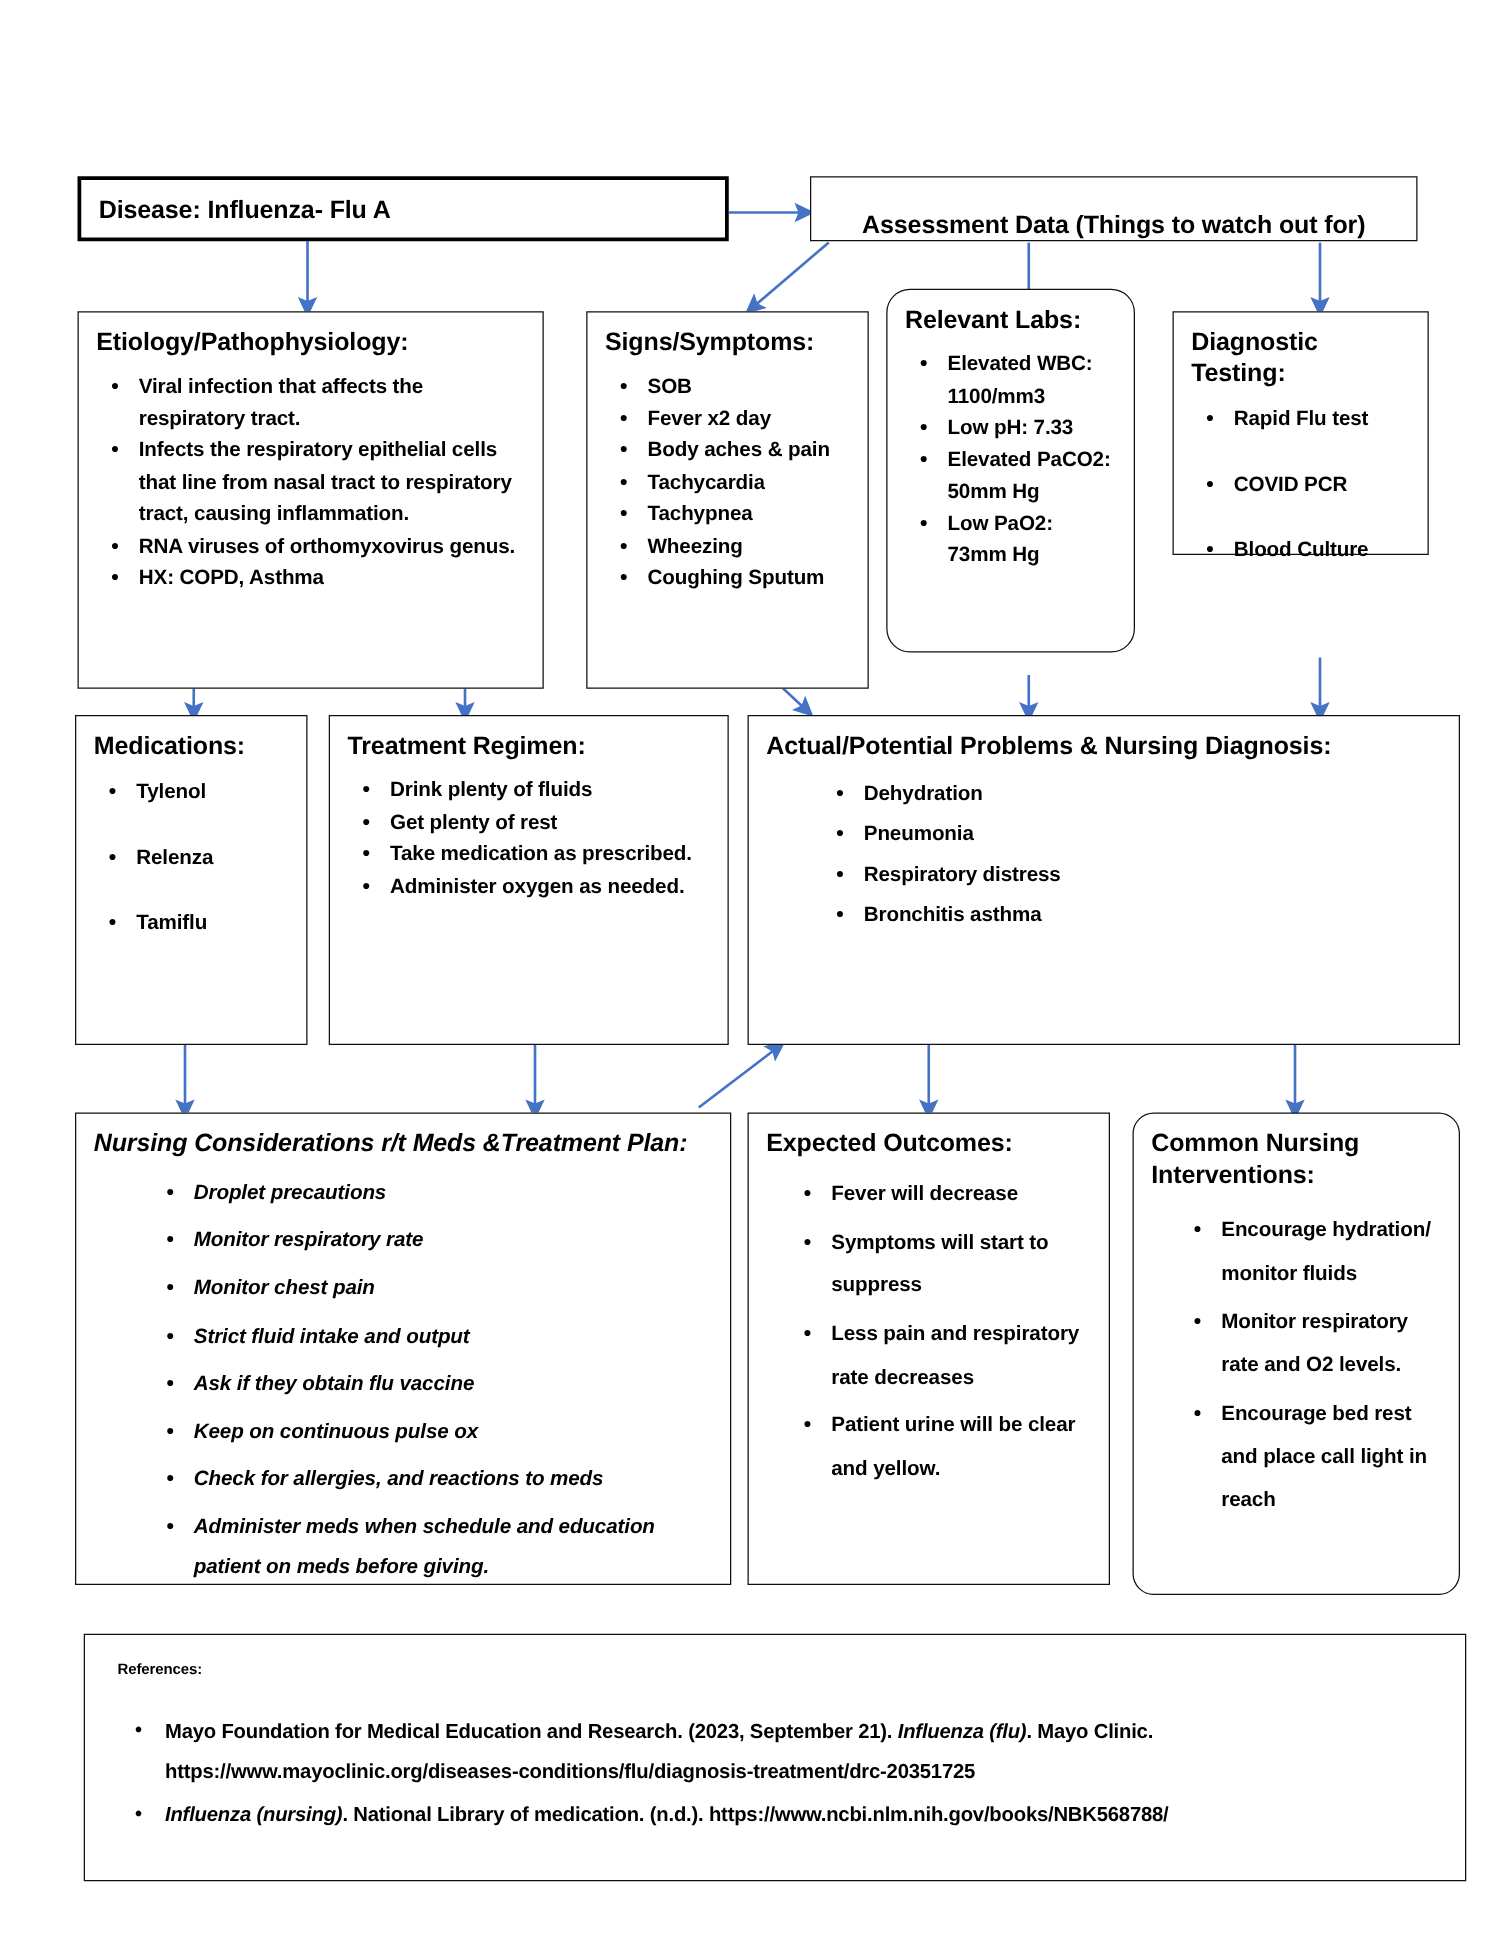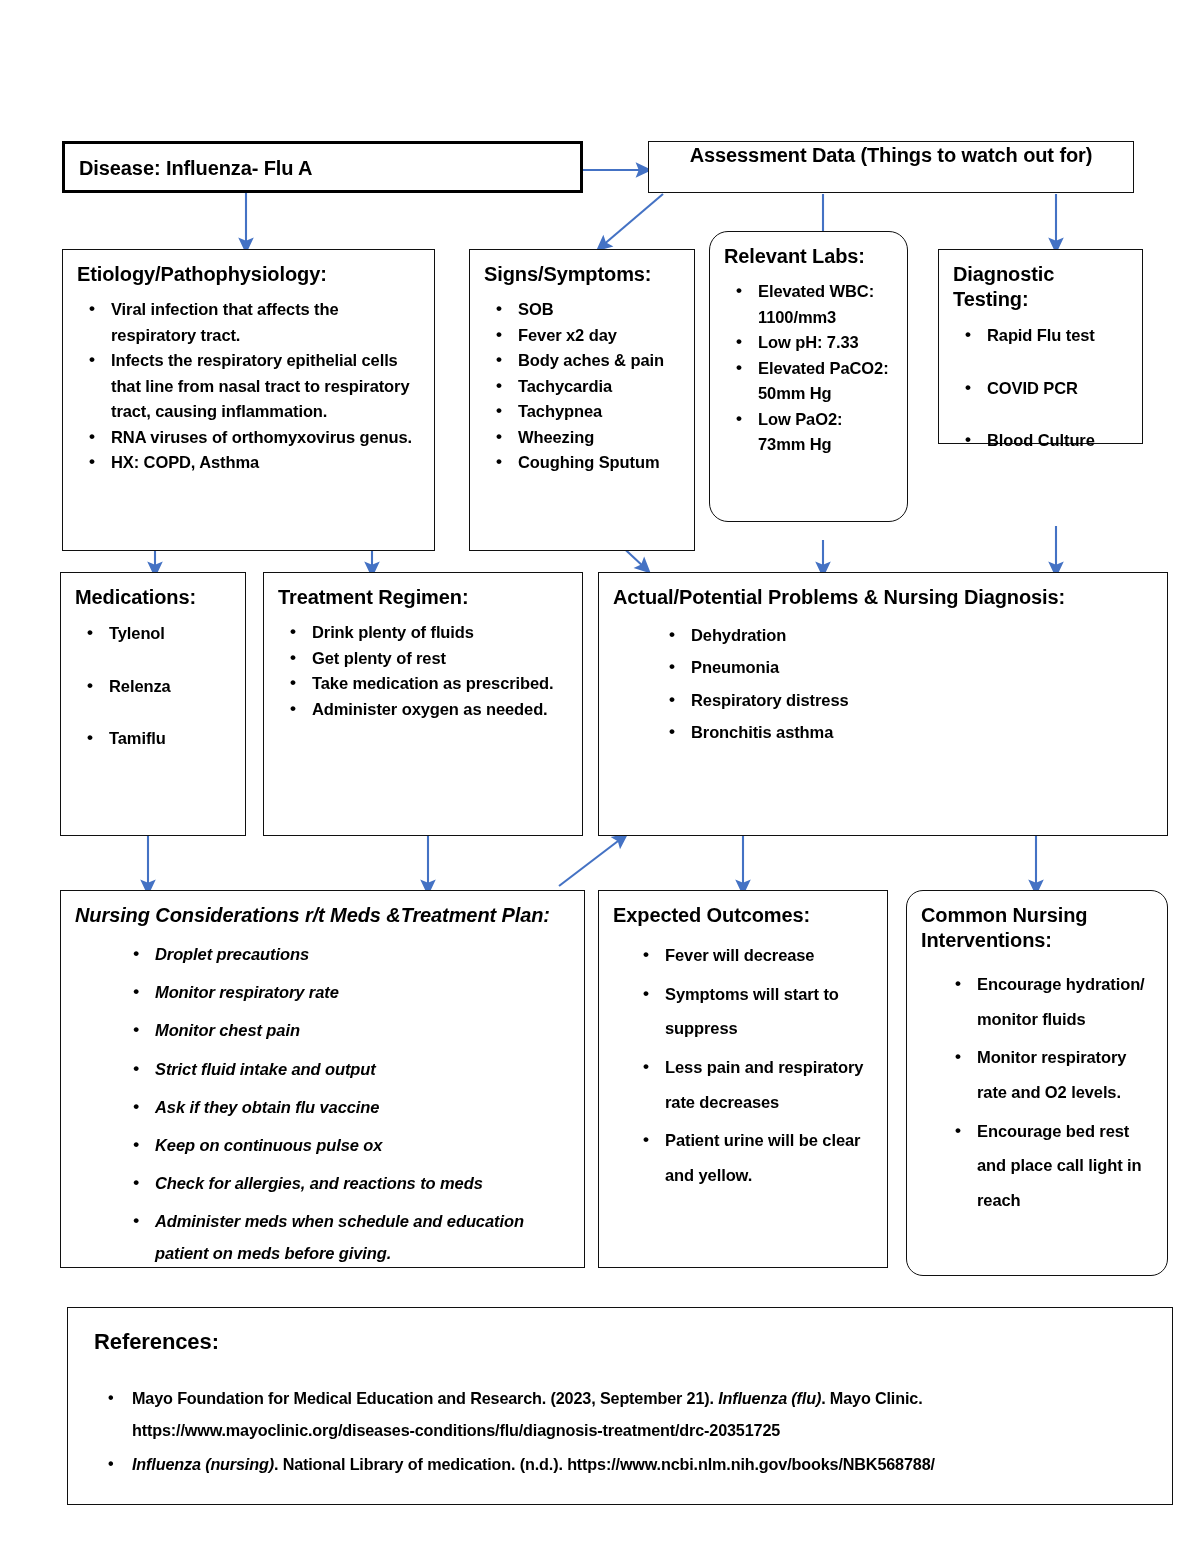--- a/index.html
+++ b/index.html
@@ -63,21 +63,21 @@
   ul.items.lh-tight li{ line-height:1.55; margin-bottom:0px; }
   ul.items.lh-normal li{ line-height:1.60; margin-bottom:6px; }
   ul.items.lh-loose li{ line-height:1.62; margin-bottom:26px; }
   ul.items.lh-wide li{ line-height:1.95; margin-bottom:6px; }
   ul.items.lh-xwide li{ line-height:2.10; margin-bottom:4px; }
 
   
   #references-box{
     padding:20px 26px;
   }
-  #references-box .box-title{ font-size:22px; font-weight:600; }
+  #references-box .box-title{ font-size:12px; font-weight:600; }
   ul.refs{
     list-style:none;
     margin:26px 0 0 0;
     padding:0 0 0 38px;
   }
   ul.refs li{
     position:relative;
     font-size:16.2px;
     font-weight:600;
     line-height:2.0;
@@ -136,21 +136,21 @@
       <line x1="743" y1="836" x2="743" y2="888"></line>
 
       <line x1="1036" y1="836" x2="1036" y2="888"></line>
     </g>
   </svg>
 
   <div class="box thick" id="disease-box" style="left:62px; top:141px; width:521px; height:52px;">
     <div class="box-title">Disease: Influenza- Flu A</div>
   </div>
 
-  <div class="box" id="assessment-box" style="left:648px; top:141px; width:486px; height:52px; padding-top:1px;">
+  <div class="box" id="assessment-box" style="left:648px; top:141px; width:486px; height:52px; padding-top:26px;">
     <div class="box-title center">Assessment Data (Things to watch out for)</div>
   </div>
 
   <div class="box" id="etiology-box" style="left:62px; top:249px; width:373px; height:302px;">
     <div class="box-title">Etiology/Pathophysiology:</div>
     <ul class="items lh-tight">
       <li>Viral infection that affects the respiratory tract.</li>
       <li>Infects the respiratory epithelial cells that line from nasal tract to respiratory tract, causing inflammation.</li>
       <li>RNA viruses of orthomyxovirus genus.</li>
       <li>HX: COPD, Asthma</li>

